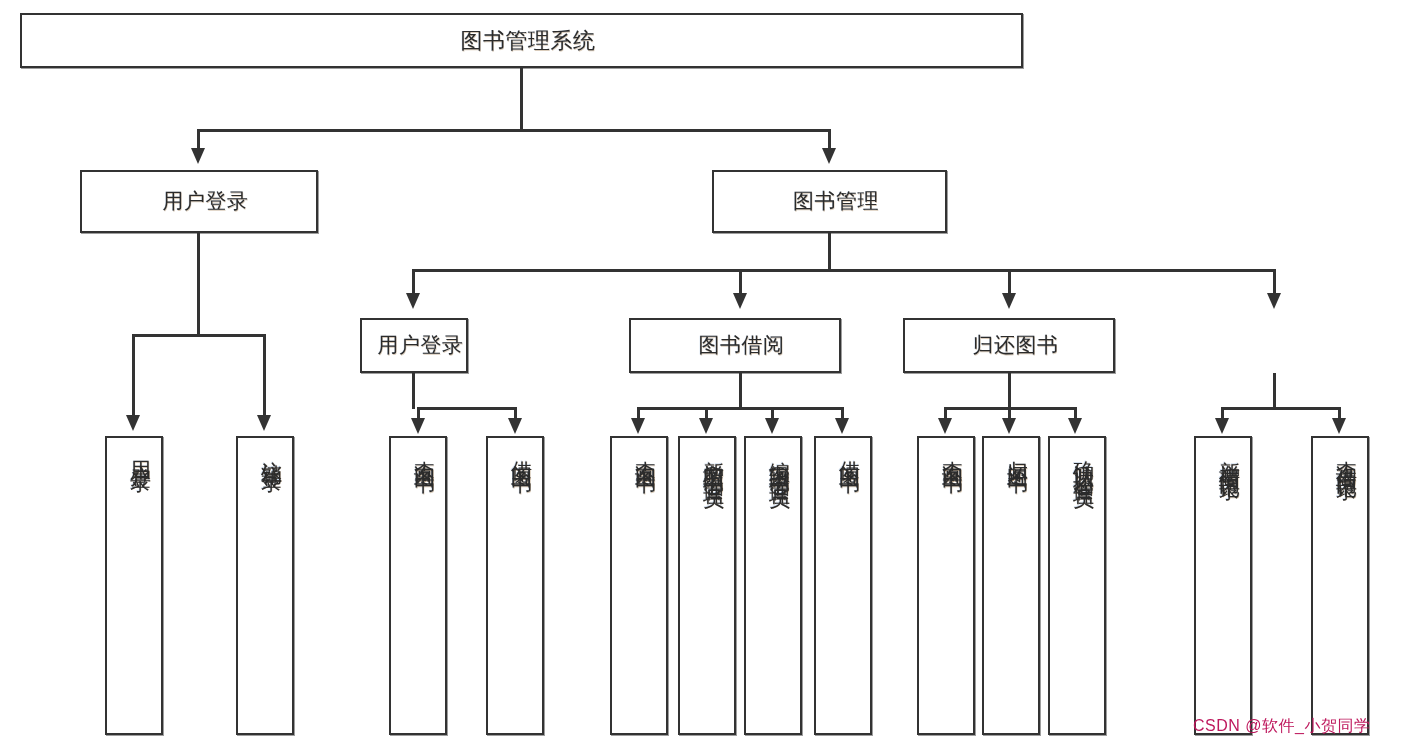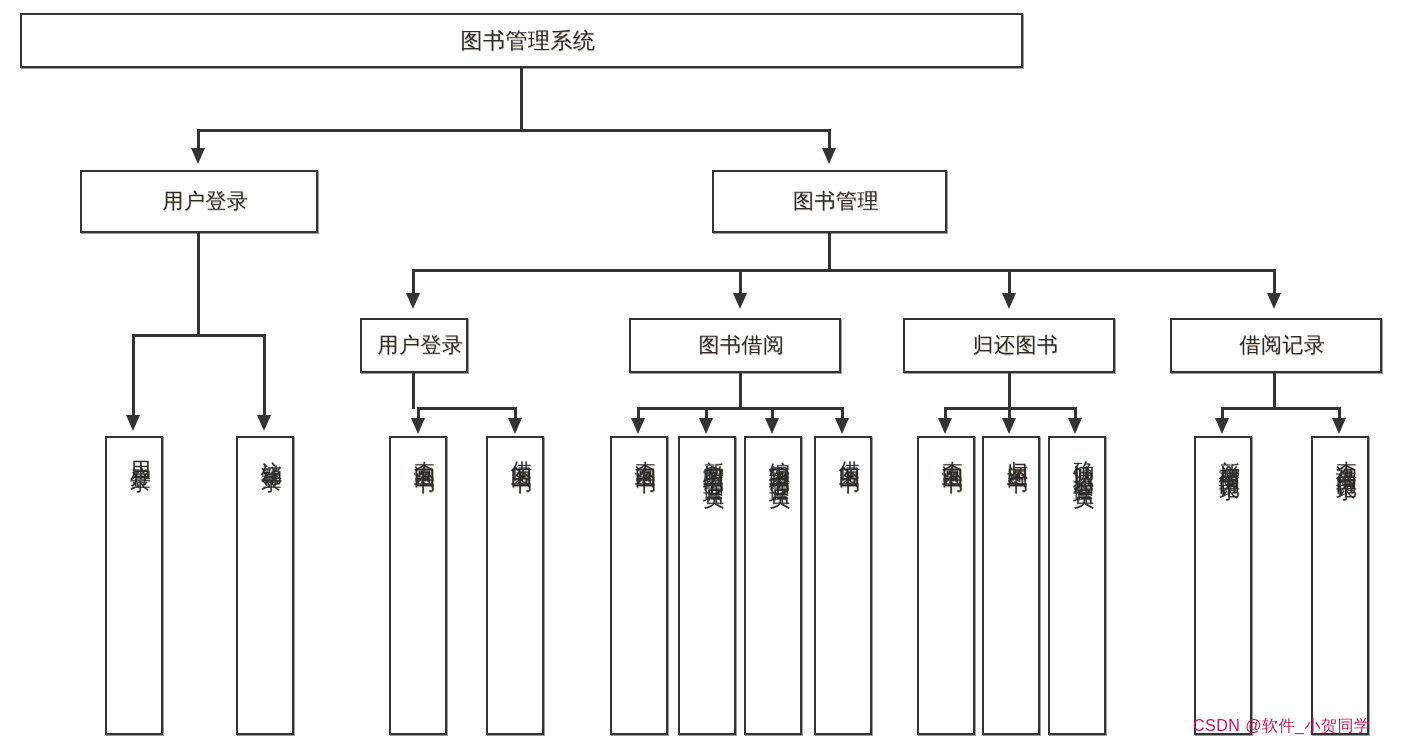--- a/index.html
+++ b/index.html
@@ -128,23 +128,20 @@
 
   <div class="node h" style="left:360px;top:318px;width:108px;height:55px;">
     <span class="label">用户登录</span>
   </div>
   <div class="node h" style="left:629px;top:318px;width:212px;height:55px;">
     <span class="label">图书借阅</span>
   </div>
   <div class="node h" style="left:903px;top:318px;width:212px;height:55px;">
     <span class="label">归还图书</span>
   </div>
-  <div class="node h" style="left:1170px;top:318px;width:212px;height:55px;">
-    <span class="label">借阅记录</span>
-  </div>
 
   <div class="ln v" style="left:412px;top:373px;width:3px;height:36px;"></div>
   <div class="ln h" style="left:417px;top:407px;width:100px;height:3px;"></div>
   <div class="ln v" style="left:417px;top:407px;width:3px;height:13px;"></div>
   <div class="arrow" style="left:411px;top:418px;"></div>
   <div class="ln v" style="left:514px;top:407px;width:3px;height:13px;"></div>
   <div class="arrow" style="left:508px;top:418px;"></div>
 
   <div class="node leaf" style="left:389px;top:436px;width:58px;height:299px;">
     <span class="label">查询图书</span>

